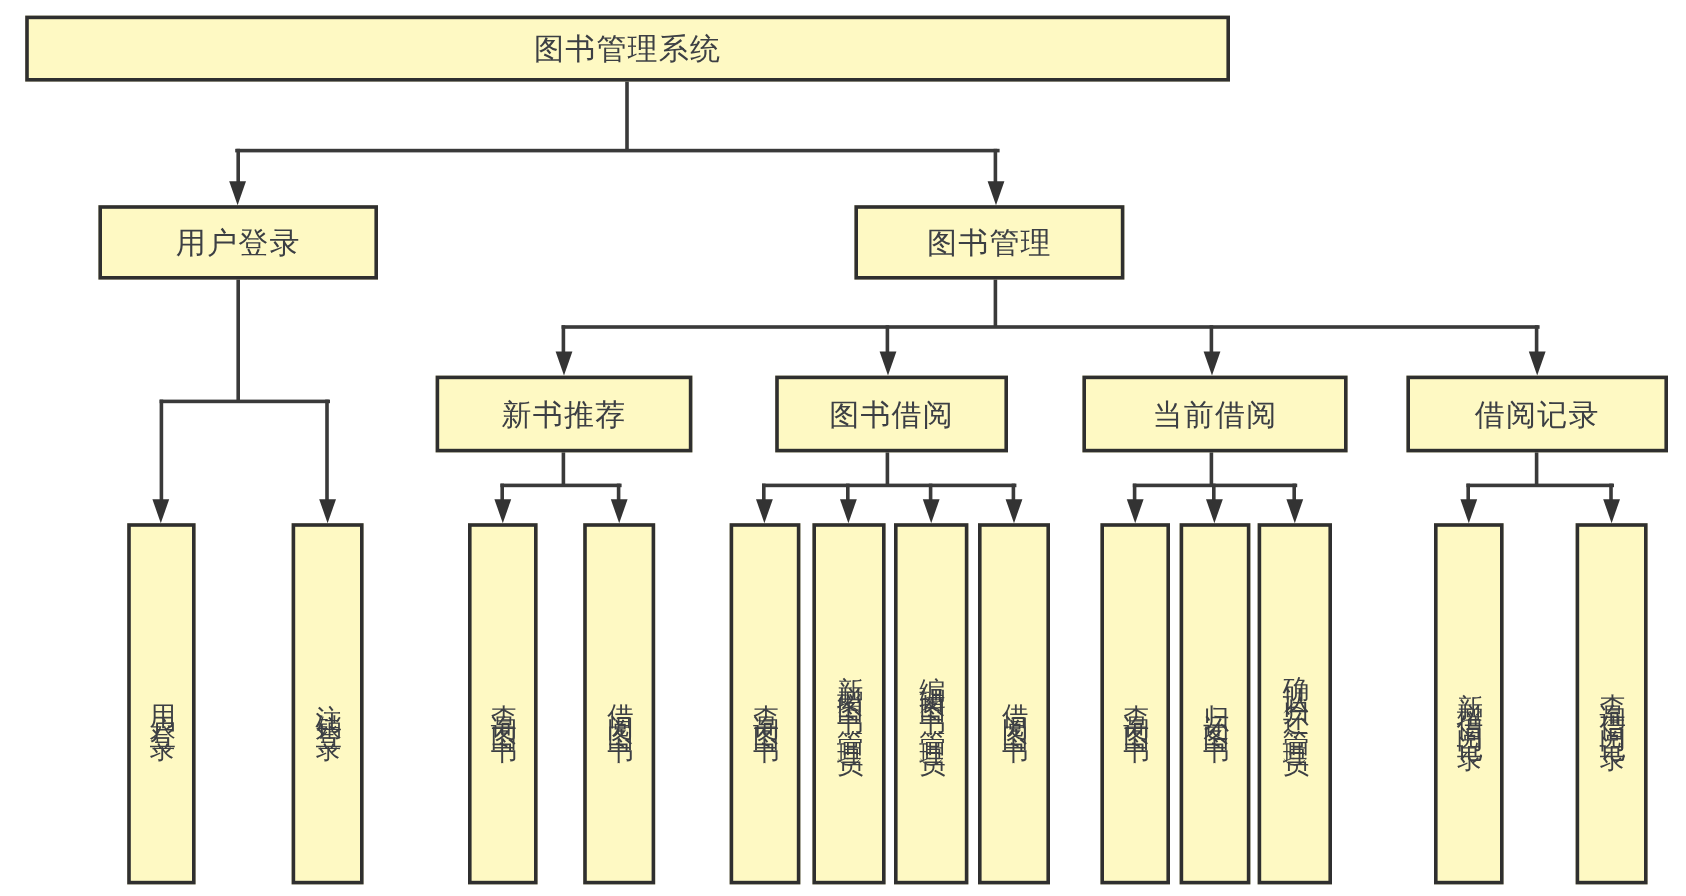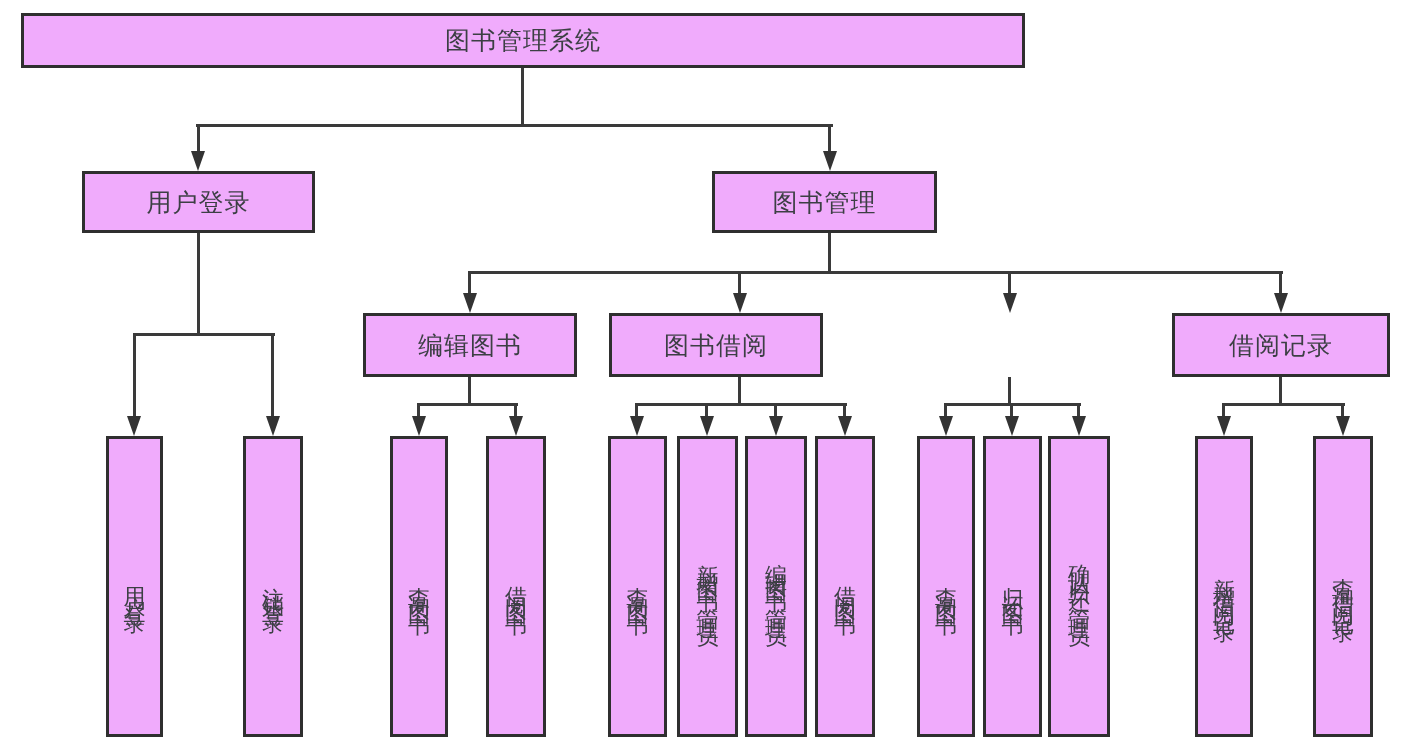--- a/index.html
+++ b/index.html
@@ -8,21 +8,21 @@
     width:1405px;height:747px;
     background:#ffffff;
     font-family:"DejaVu Sans","Liberation Sans",sans-serif;
     overflow:hidden;
   }
   
   .node{
     position:absolute;
     box-sizing:border-box;
     border:3px solid #2f2f2f;
-    background:#f0abfc;
+    background:#fef9c3;
     display:flex;align-items:center;justify-content:center;
     color:#3c3f44;
   }
   .node.lvl0 span,.node.lvl1 span,.node.lvl2 span{
     font-size:25px;letter-spacing:1px;white-space:nowrap;
   }
   .node.leaf{align-items:center;justify-content:center;}
   .node.leaf span{
     writing-mode:vertical-rl;
     text-orientation:mixed;
@@ -89,24 +89,27 @@
   <div class="vl" style="left:468px;top:271px;height:24px"></div>
   <div class="ah" style="left:463px;top:293px"></div>
   <div class="vl" style="left:738px;top:271px;height:24px"></div>
   <div class="ah" style="left:733px;top:293px"></div>
   <div class="vl" style="left:1008px;top:271px;height:24px"></div>
   <div class="ah" style="left:1003px;top:293px"></div>
   <div class="vl" style="left:1279px;top:271px;height:24px"></div>
   <div class="ah" style="left:1274px;top:293px"></div>
 
   <div class="node lvl2" style="left:363px;top:313px;width:214px;height:64px">
-    <span>编辑图书</span>
+    <span>新书推荐</span>
   </div>
-  <div class="node lvl2" style="left:609px;top:313px;width:214px;height:64px">
+  <div class="node lvl2" style="left:646px;top:313px;width:194px;height:64px">
     <span>图书借阅</span>
+  </div>
+  <div class="node lvl2" style="left:902px;top:313px;width:221px;height:64px">
+    <span>当前借阅</span>
   </div>
   <div class="node lvl2" style="left:1172px;top:313px;width:218px;height:64px">
     <span>借阅记录</span>
   </div>
 
   <div class="vl" style="left:468px;top:377px;height:28px"></div>
   <div class="vl" style="left:738px;top:377px;height:28px"></div>
   <div class="vl" style="left:1008px;top:377px;height:28px"></div>
   <div class="vl" style="left:1279px;top:377px;height:28px"></div>
 

